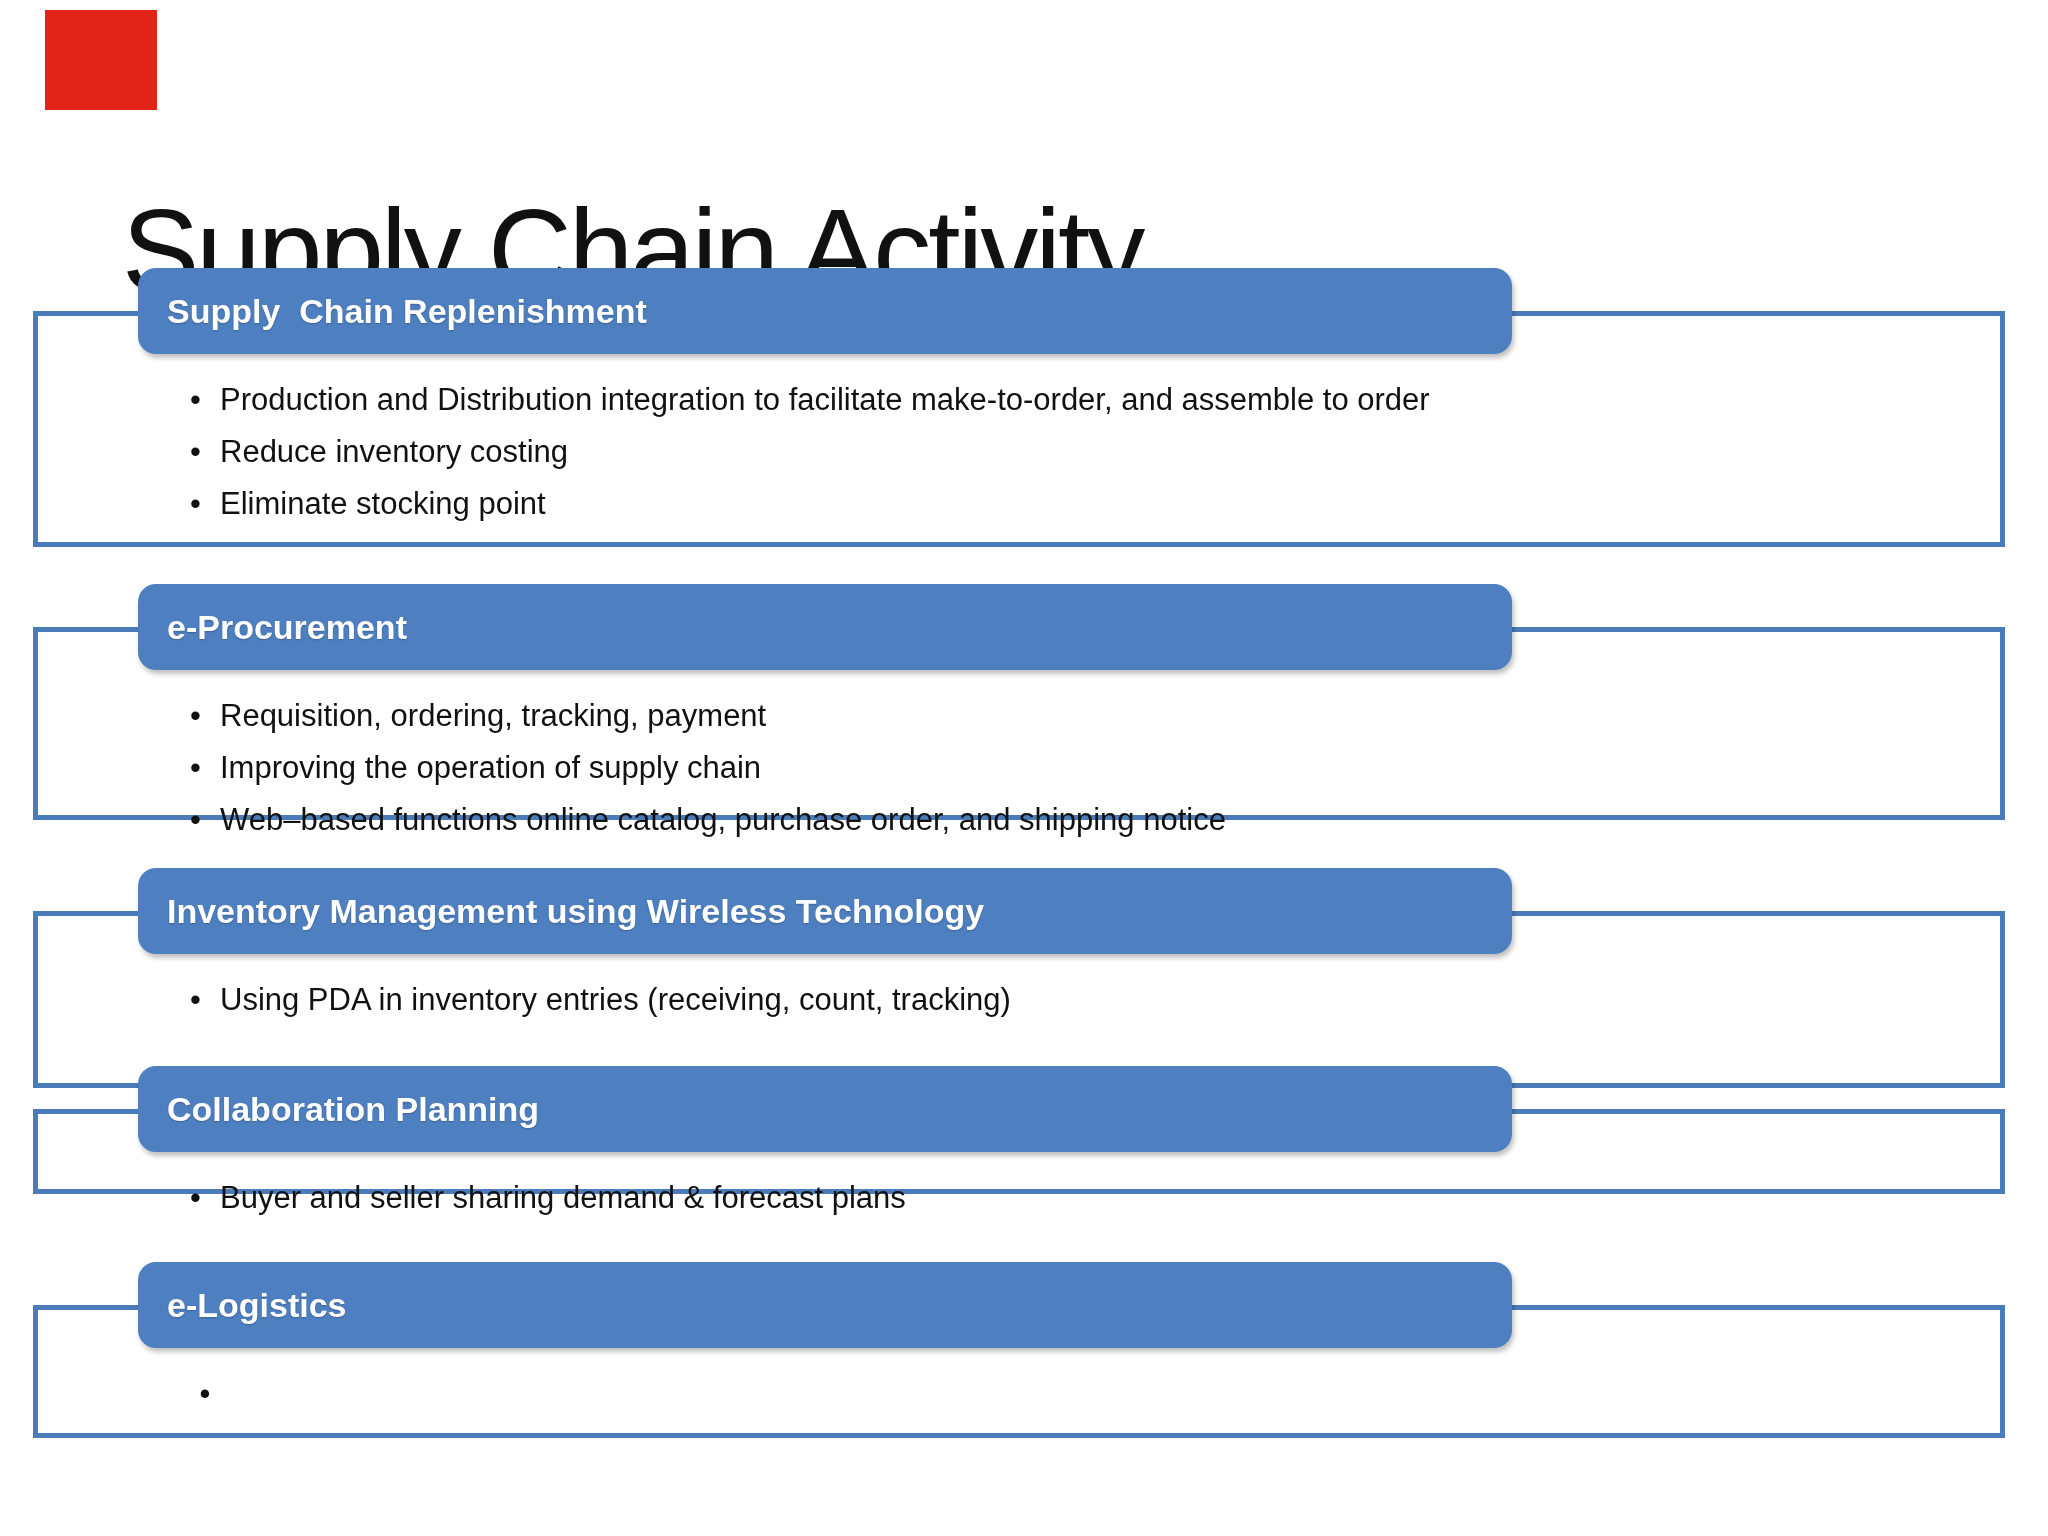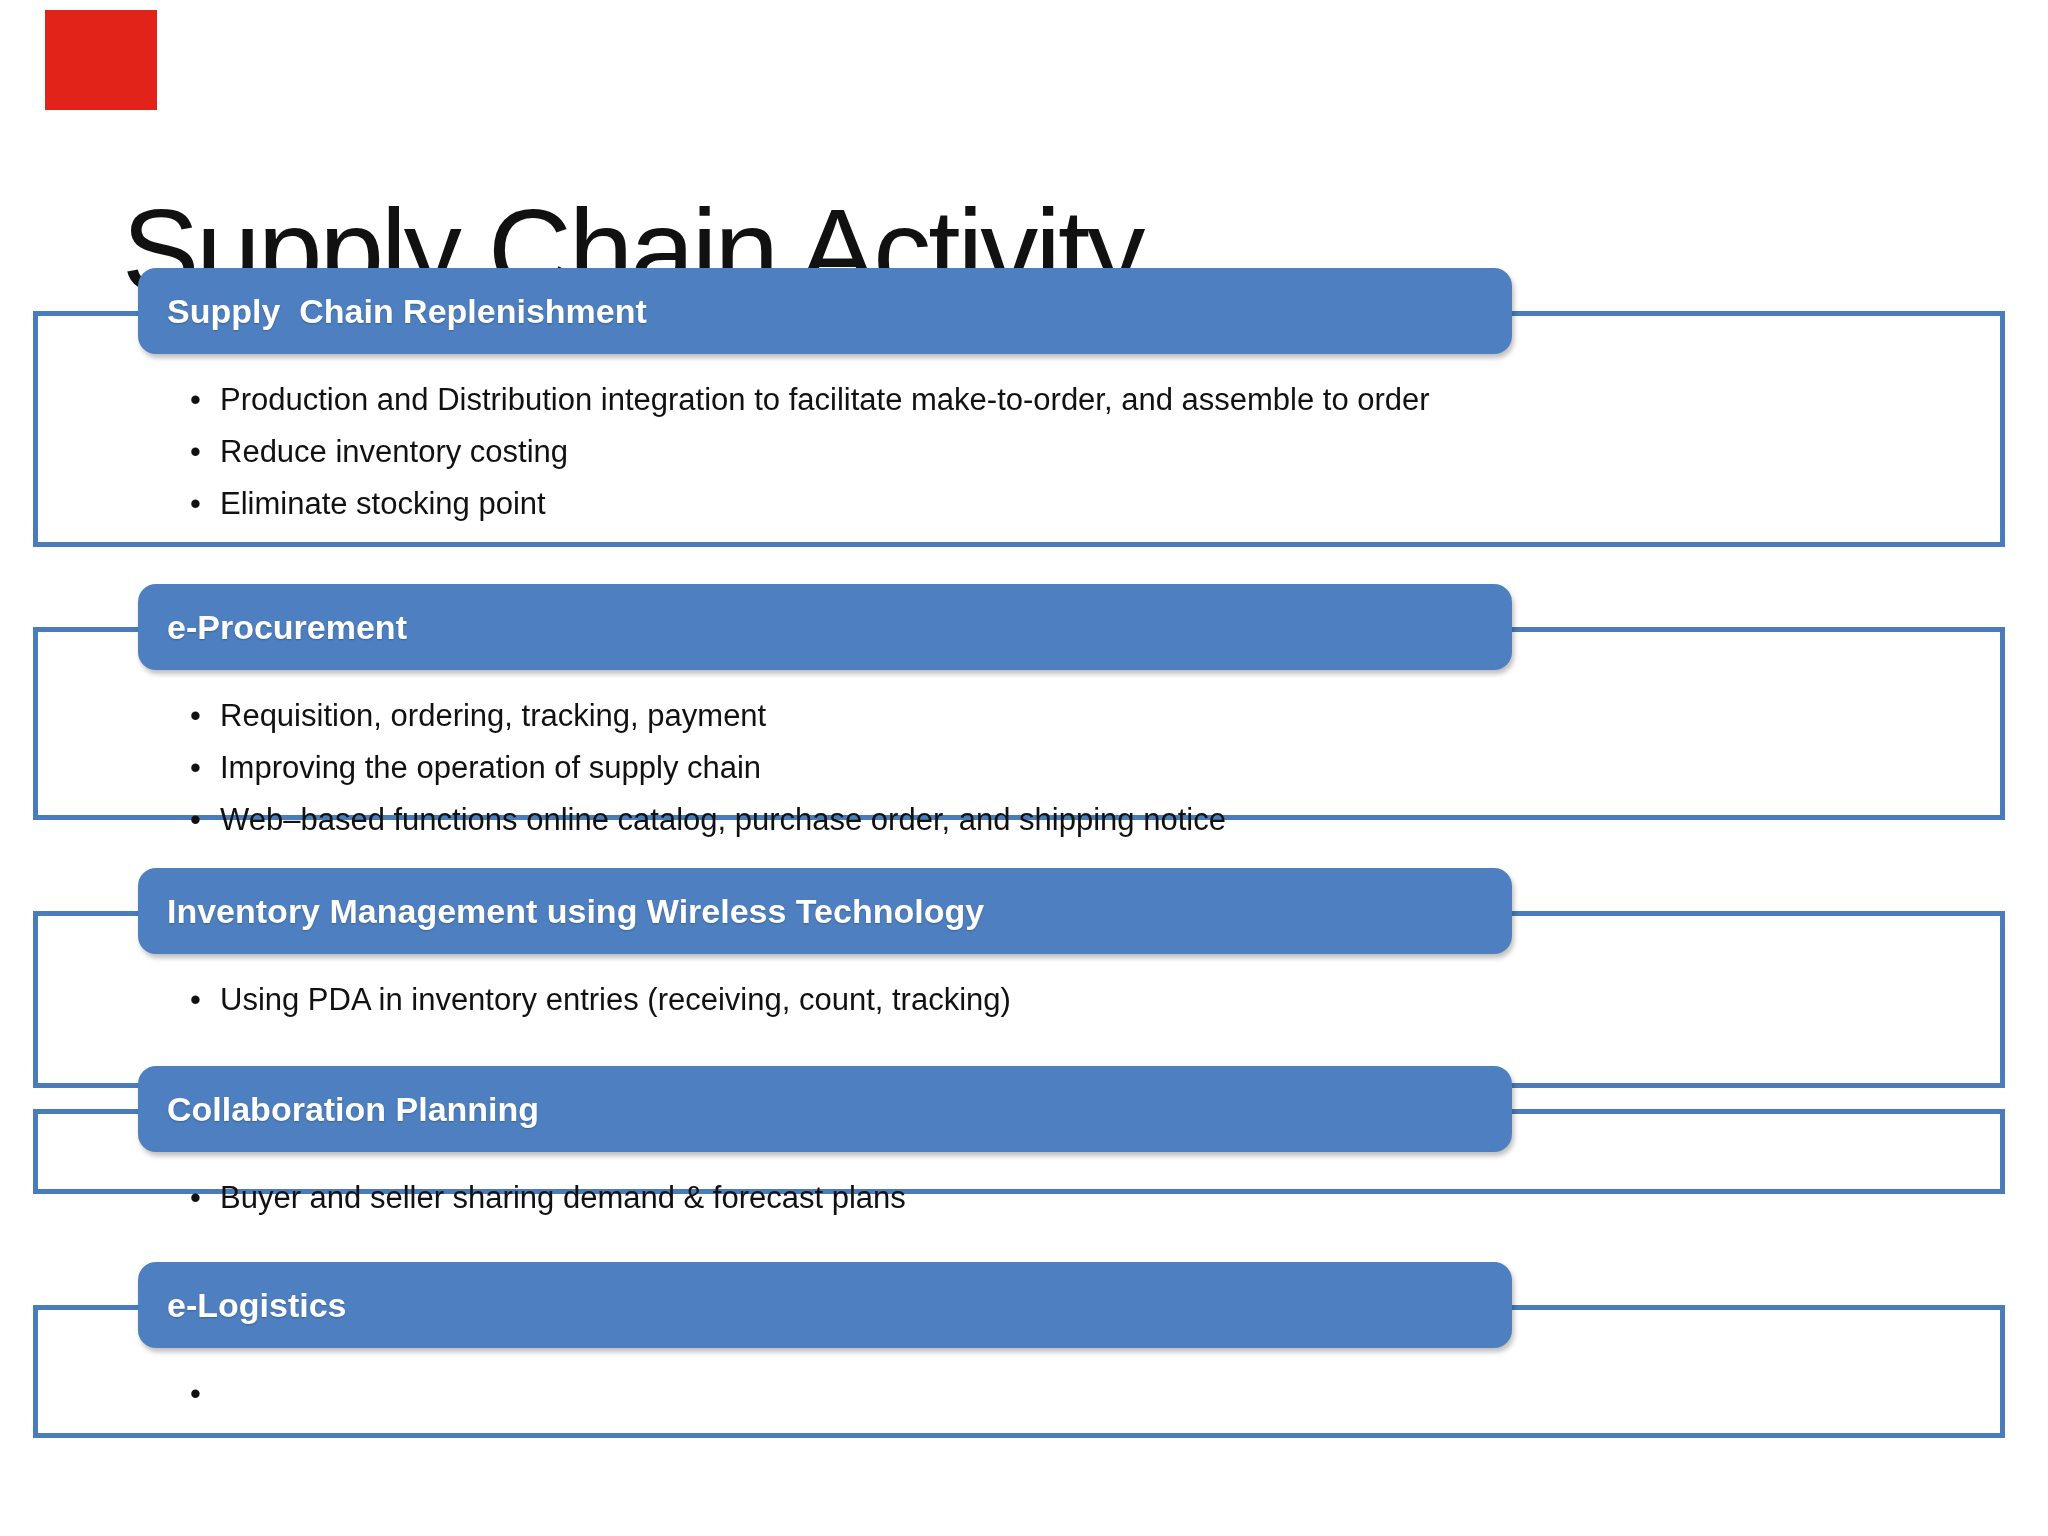--- a/index.html
+++ b/index.html
@@ -74,21 +74,21 @@
   }
   .bullet-dot {
     flex: 0 0 30px;
     width: 30px;
   }
   
   .panel.s1 { top: 268px;  height: 279px; }
   .panel.s2 { top: 584px;  height: 236px; }
   .panel.s3 { top: 868px;  height: 220px; }
   .panel.s4 { top: 1066px; height: 128px; }
-  .panel.s5 { top: 1262px; height: 176px; }
+  .panel.s5 { top: 1262px; height: 176px; text-align: center; }
 </style>
 </head>
 <body>
 
 <div class="slide">
 
   <div class="red-marker"></div>
 
   <h1 class="title">Supply Chain Activity</h1>
 

